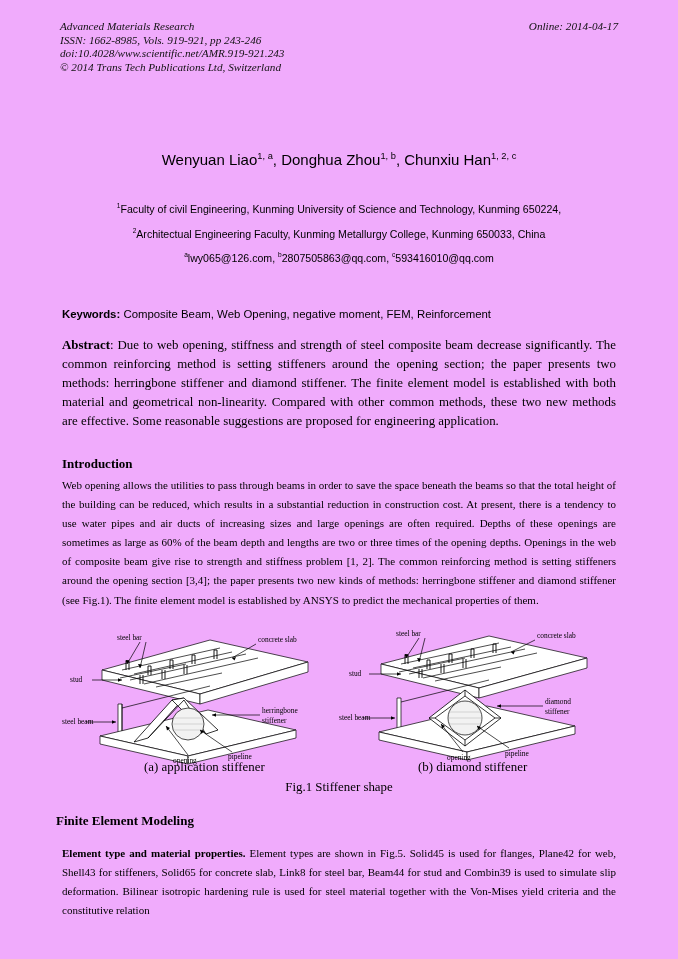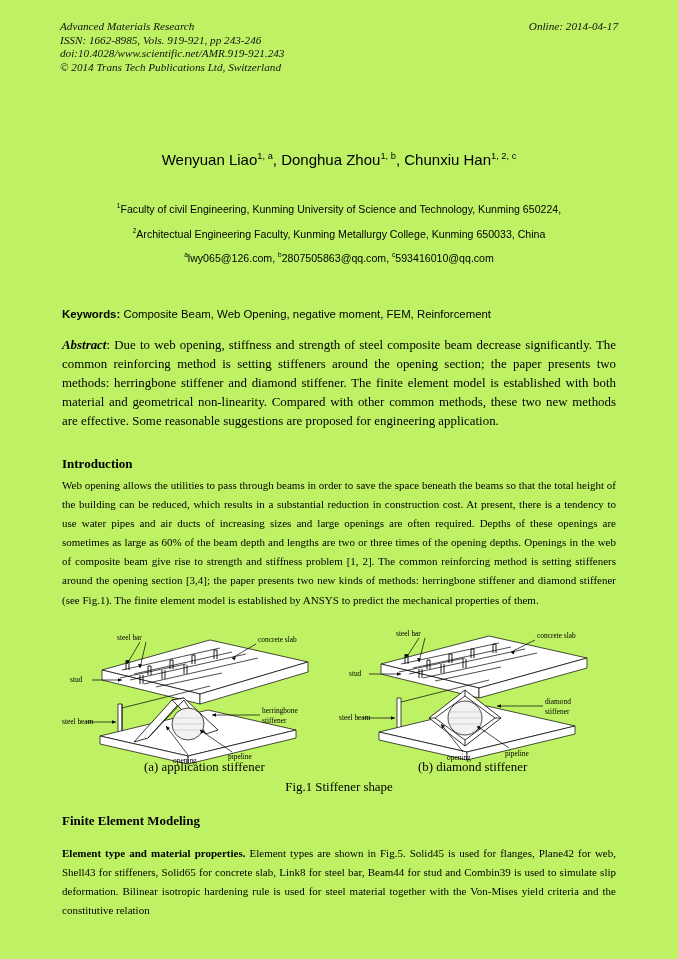--- a/index.html
+++ b/index.html
@@ -4,21 +4,21 @@
 <style>
   html, body {
     margin: 0;
     padding: 0;
     background: #ffffff;
   }
   .page {
     position: relative;
     width: 678px;
     height: 959px;
-    background: #bef264;
+    background: #f0abfc;
     margin: 0 auto;
     overflow: hidden;
     font-family: "Liberation Serif", serif;
     color: #000000;
   }
 
   
   .pub-header {
     position: absolute;
     left: 60px;
@@ -104,21 +104,21 @@
     position: absolute;
     left: 62px;
     top: 336px;
     width: 554px;
     font-family: "Liberation Serif", serif;
     font-size: 12.9px;
     line-height: 19.1px;
     text-align: justify;
     text-justify: inter-word;
   }
-  .abstract .ab-label { font-weight: bold; font-style: italic; }
+  .abstract .ab-label { font-weight: bold; }
 
   
   .sec-head {
     position: absolute;
     font-family: "Liberation Serif", serif;
     font-weight: bold;
     font-size: 13px;
     line-height: 17px;
   }
   .body-par {
@@ -127,21 +127,21 @@
     font-size: 11px;
     line-height: 19.1px;
     text-align: justify;
     text-justify: inter-word;
   }
   .body-par .run-in { font-weight: bold; }
 
   #intro-head { left: 62px; top: 455px; }
   #intro-par  { left: 62px; top: 476px; width: 554px; }
 
-  #fem-head { left: 62px; top: 812px; }
+  #fem-head { left: 56px; top: 812px; }
   #fem-par  { left: 62px; top: 844px; width: 554px; }
 
   
   .figure-wrap {
     position: absolute;
     left: 60px;
     top: 618px;
     width: 558px;
     height: 178px;
   }

